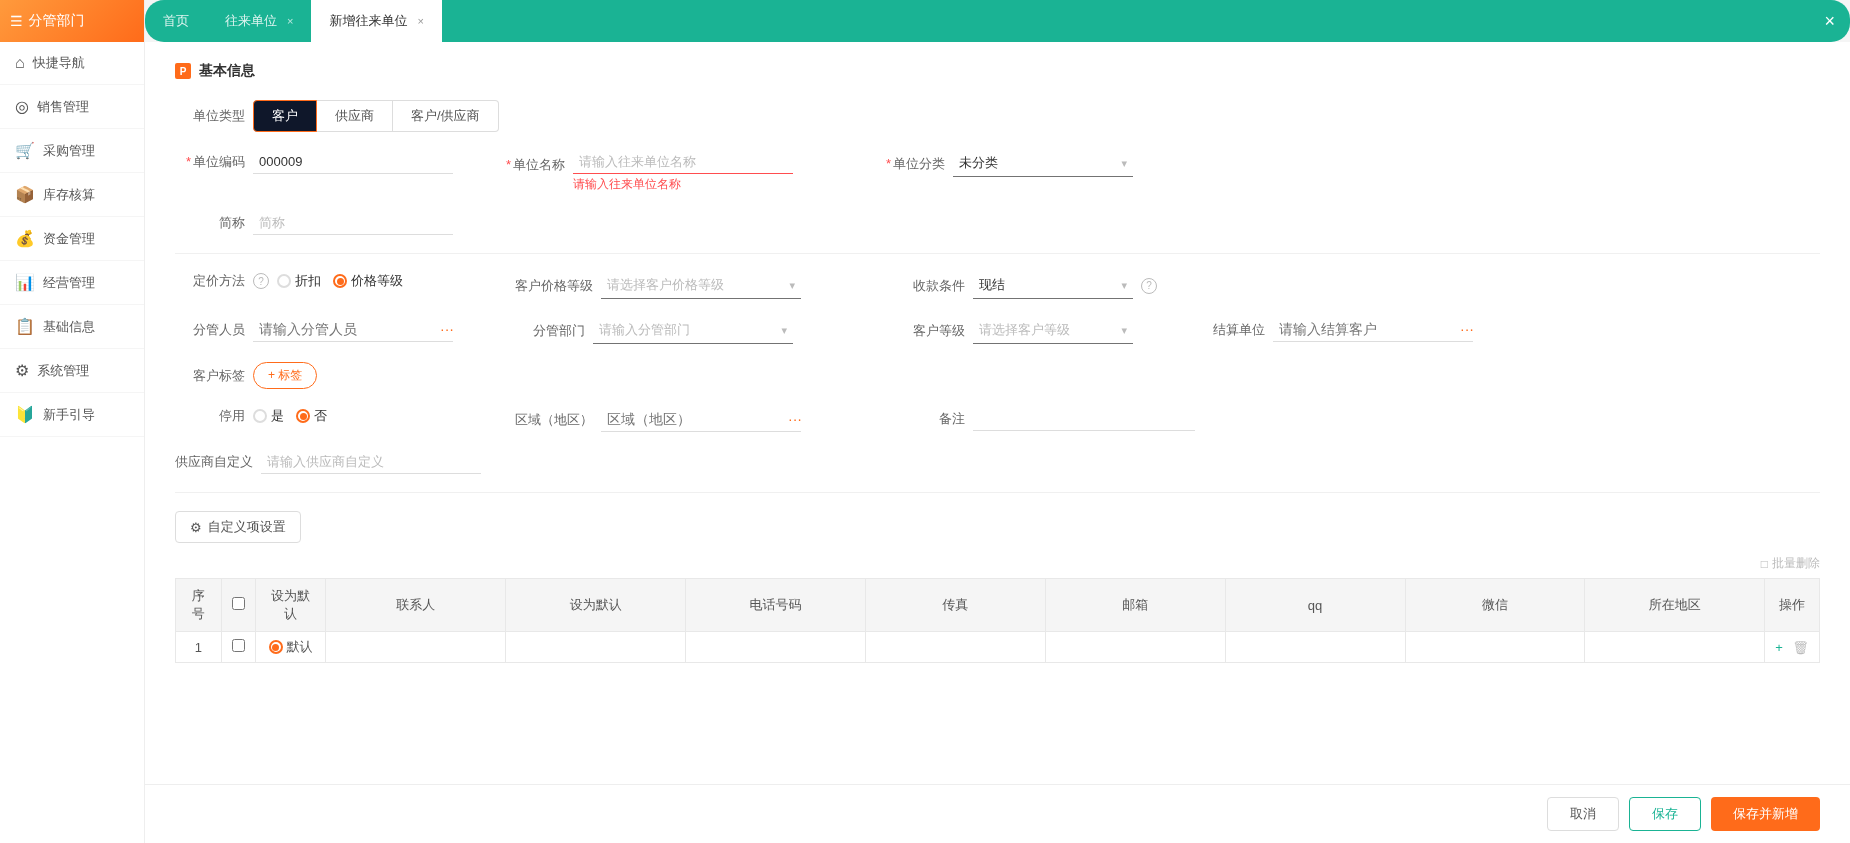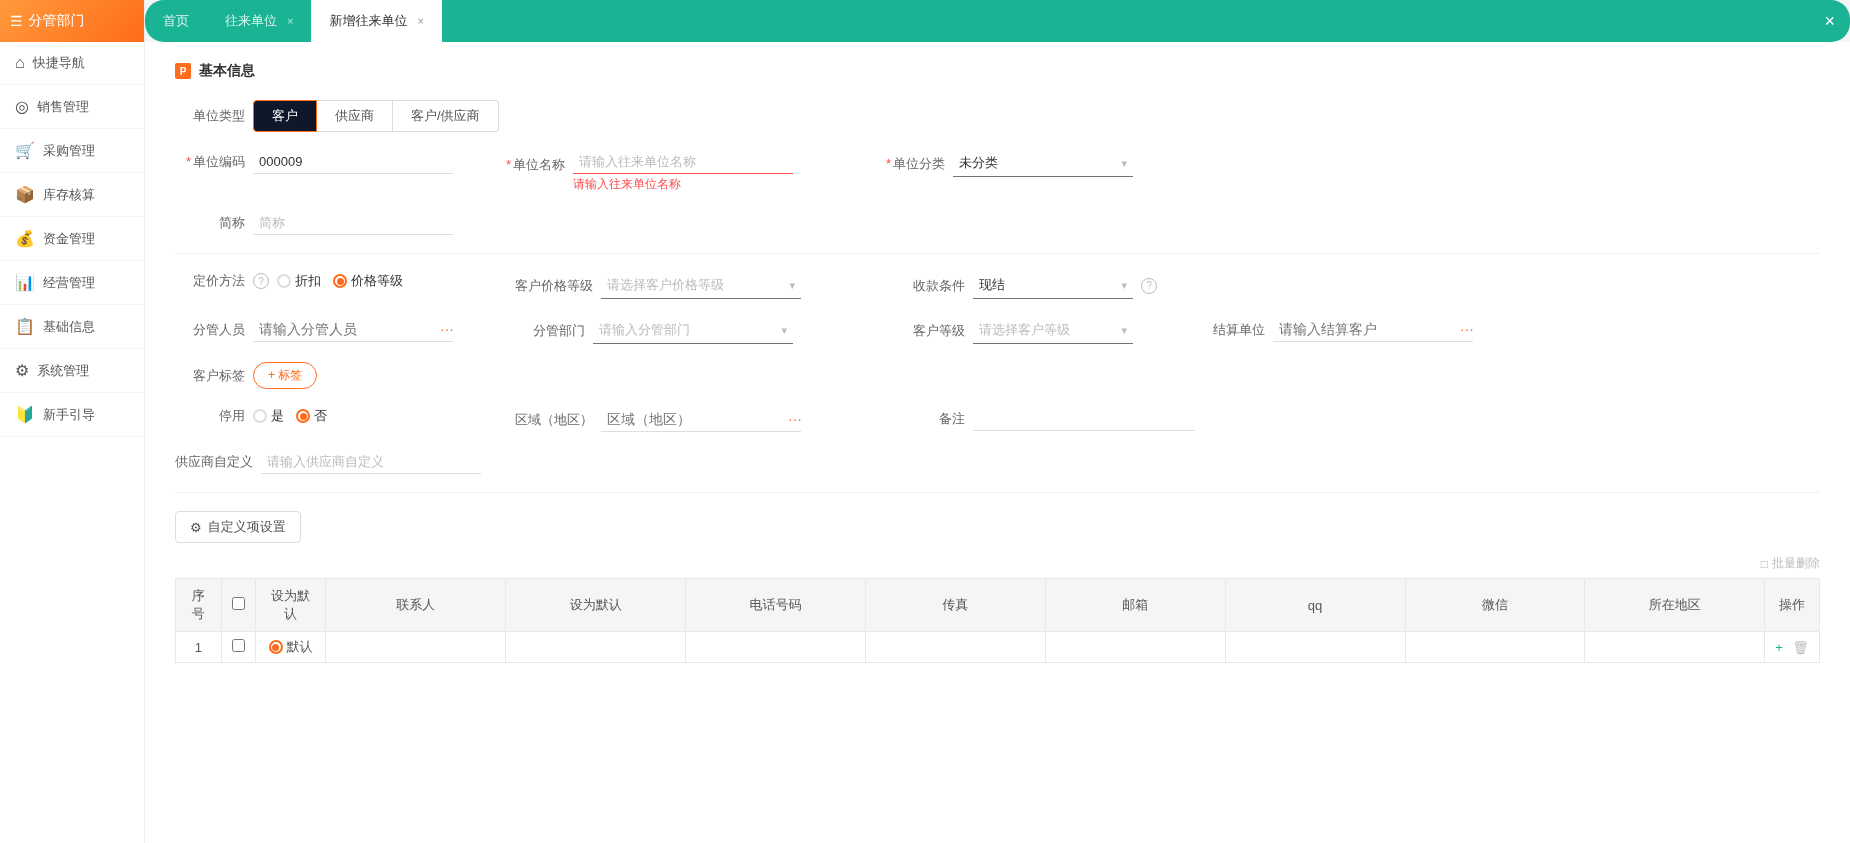--- a/index.html
+++ b/index.html
@@ -636,13 +636,18 @@
           <td><input type="text" style="border: none; outline: none; width: 100%; font-size: 13px;"></td>
           <td style="white-space:nowrap;">
             <span style="color:#1ab394;cursor:pointer;margin-right:6px;">+</span>
             <span style="color:#bbb;cursor:pointer;">🗑</span>
           </td>
         </tr>
       </tbody>
     </table>
   </div>
 
+  <div class="footer">
+    <button class="btn-cancel">取消</button>
+    <button class="btn-save">保存</button>
+    <button class="btn-save-new">保存并新增</button>
+  </div>
 </div>
 
 </body></html>

